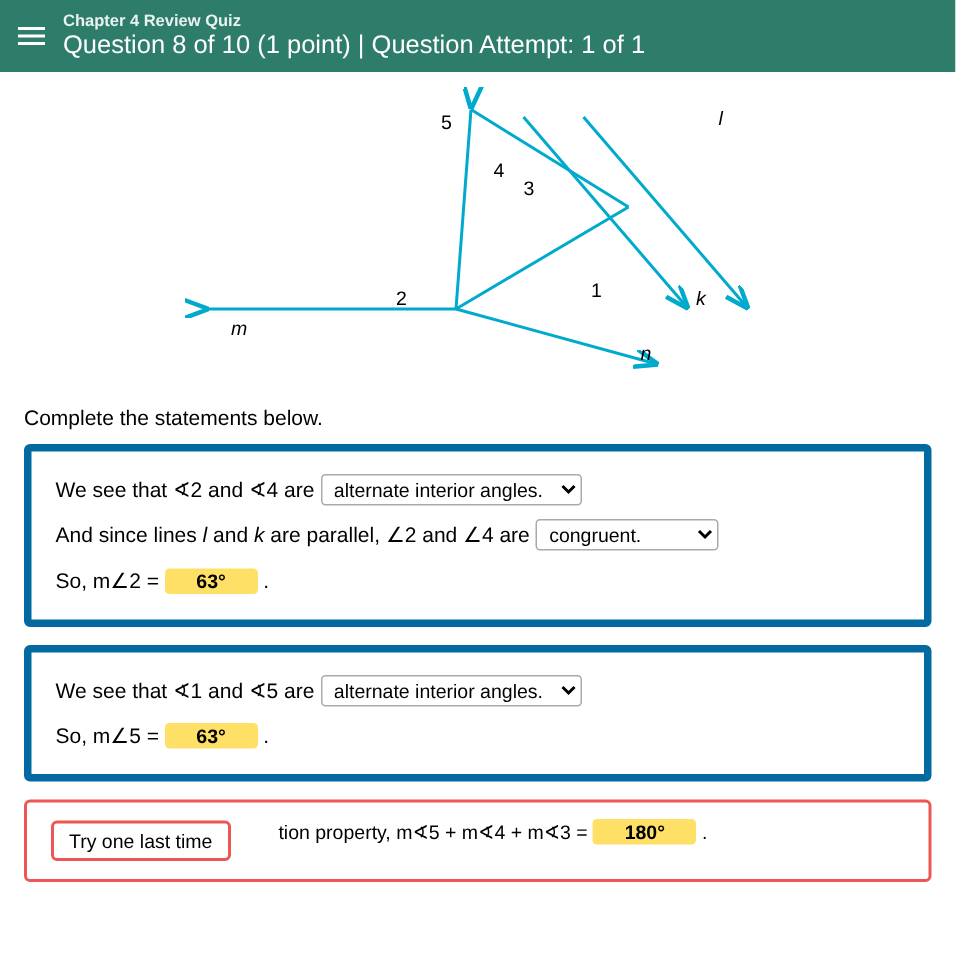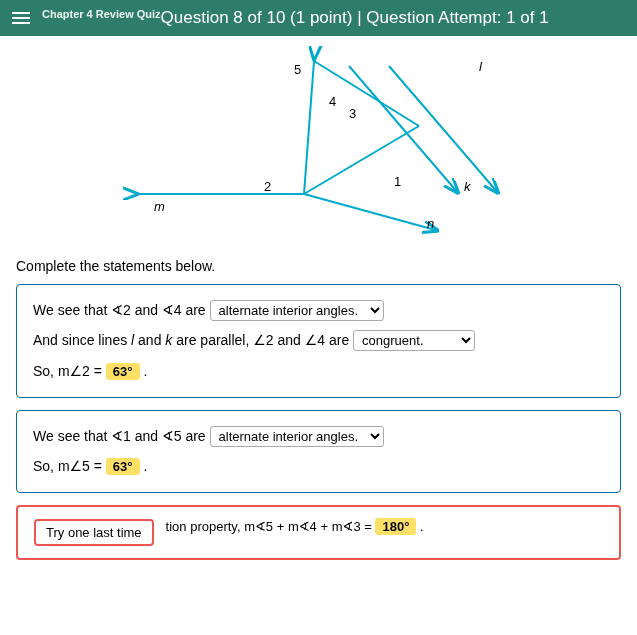--- a/index.html
+++ b/index.html
@@ -28,21 +28,21 @@
       cursor: pointer;
     }
     .hamburger-icon span {
       display: block;
       width: 18px;
       height: 2px;
       background: #fff;
     }
     .header-text-block {
       display: flex;
-      flex-direction: row;
+      flex-direction: column;
     }
     .chapter-title {
       font-size: 11px;
       font-weight: bold;
       color: #fff;
       opacity: 0.9;
     }
     .question-info {
       font-size: 17px;
       color: #fff;
@@ -69,21 +69,21 @@
 
     
     .complete-label {
       font-size: 14px;
       margin-bottom: 10px;
       color: #000;
     }
 
     
     .answer-box {
-      border: 1px solid #0369a1;
+      border: 5px solid #0369a1;
       border-radius: 4px;
       padding: 14px 16px;
       margin-bottom: 12px;
       background: #fff;
     }
     .answer-box p {
       margin-bottom: 8px;
       line-height: 1.6;
       color: #000;
       font-size: 14px;
@@ -99,21 +99,21 @@
       padding: 1px 4px;
       font-size: 13px;
       background: #fff;
       cursor: pointer;
     }
 
     
     .highlighted {
       background: #ffe066;
       border-radius: 3px;
-      padding: 1px 7px;
+      padding: 1px 21px;
       font-size: 13px;
       font-weight: bold;
       color: #000;
     }
 
     
     .bottom-bar {
       border: 2px solid #e55;
       border-radius: 4px;
       padding: 12px 16px;
@@ -129,20 +129,21 @@
       border-radius: 4px;
       padding: 4px 10px;
       font-size: 13px;
       color: #000;
       cursor: pointer;
       margin-right: 6px;
     }
     .bottom-text {
       font-size: 13px;
       color: #000;
+      margin-left: 20px;
     }
   </style>
 </head>
 <body>
 
 <div class="header">
   <div class="hamburger-icon">
     <span></span>
       <span></span>
       <span></span>

